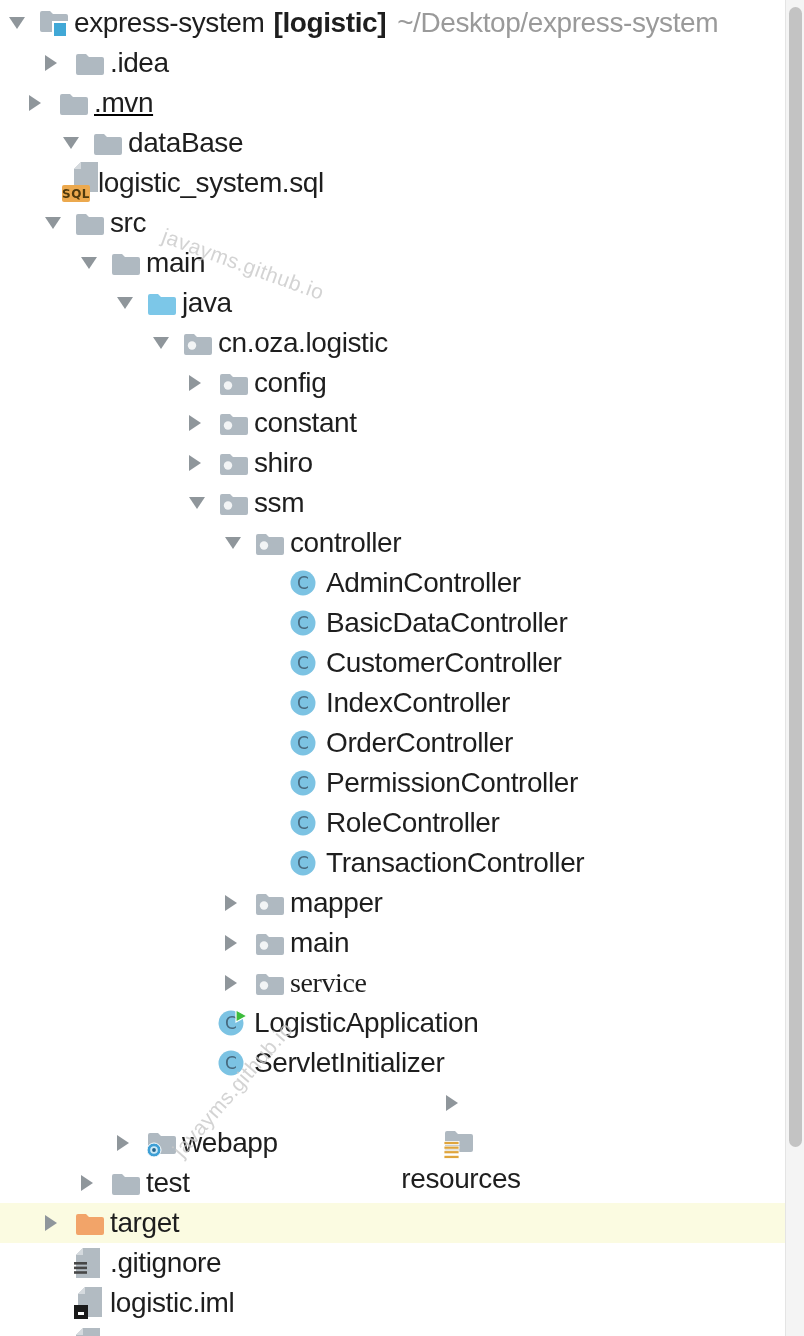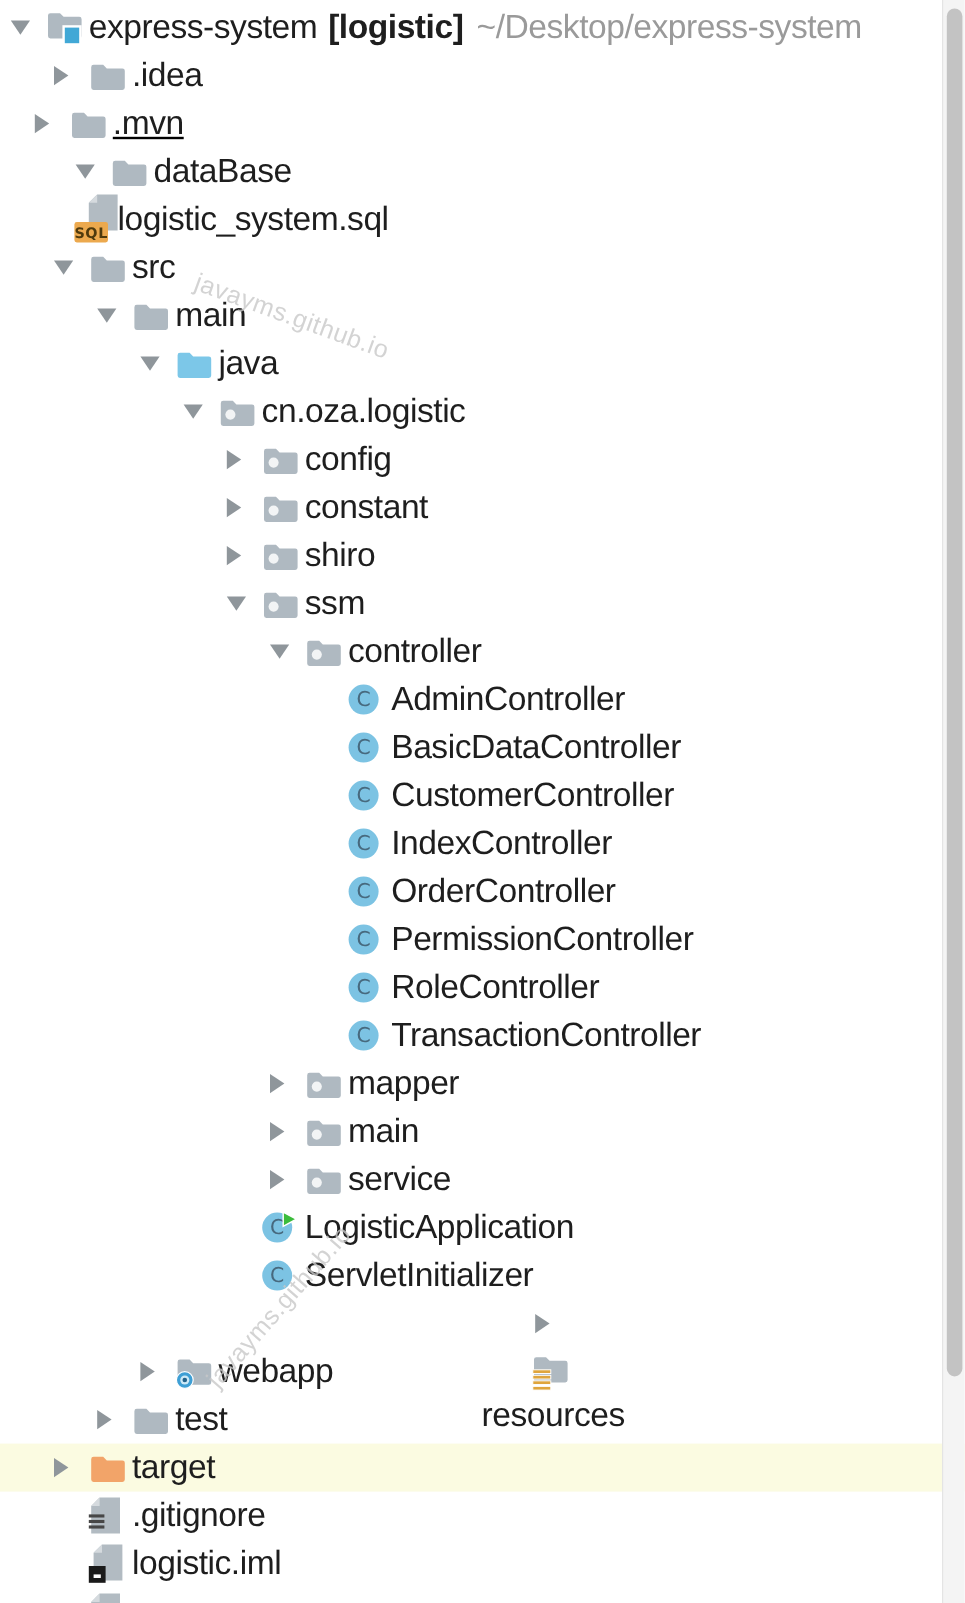--- a/index.html
+++ b/index.html
@@ -339,21 +339,21 @@
         </svg>
       </span>
       <span class="iconbox">
         <svg width="32" height="28" viewBox="0 0 32 28" overflow="visible" xmlns="http://www.w3.org/2000/svg">
           <path d="M2,24 L2,7 Q2,5 4,5 L12,5 L15,8 L28,8 Q30,8 30,10 L30,24 Q30,26 28,26 L4,26 Q2,26 2,24 Z" fill="#AFB9C1"></path>
           <circle cx="10" cy="16.5" r="4.2" fill="#F2F4F5"></circle>
         </svg>
       </span>
       <span class="label">main</span>
     </div>
-    <div class="row" style="padding-left: 224px;">
+    <div class="row" style="padding-left: 224px; font-family: Liberation Serif, serif;">
       <span class="toggle">
         <svg width="14" height="18" viewBox="0 0 14 18" overflow="visible" xmlns="http://www.w3.org/2000/svg">
           <polygon points="1,1 13,9 1,17" fill="#8F969B"></polygon>
         </svg>
       </span>
       <span class="iconbox">
         <svg width="32" height="28" viewBox="0 0 32 28" overflow="visible" xmlns="http://www.w3.org/2000/svg">
           <path d="M2,24 L2,7 Q2,5 4,5 L12,5 L15,8 L28,8 Q30,8 30,10 L30,24 Q30,26 28,26 L4,26 Q2,26 2,24 Z" fill="#AFB9C1"></path>
           <circle cx="10" cy="16.5" r="4.2" fill="#F2F4F5"></circle>
         </svg>

